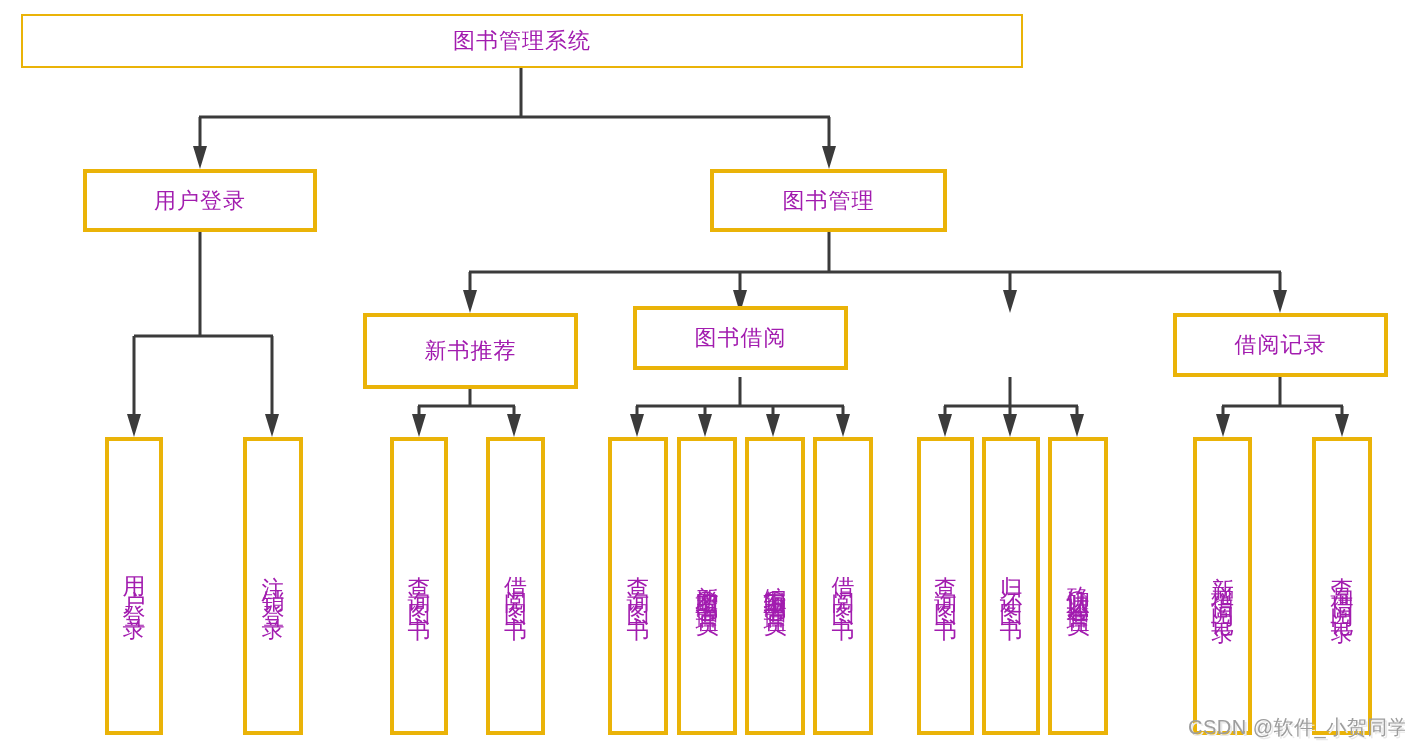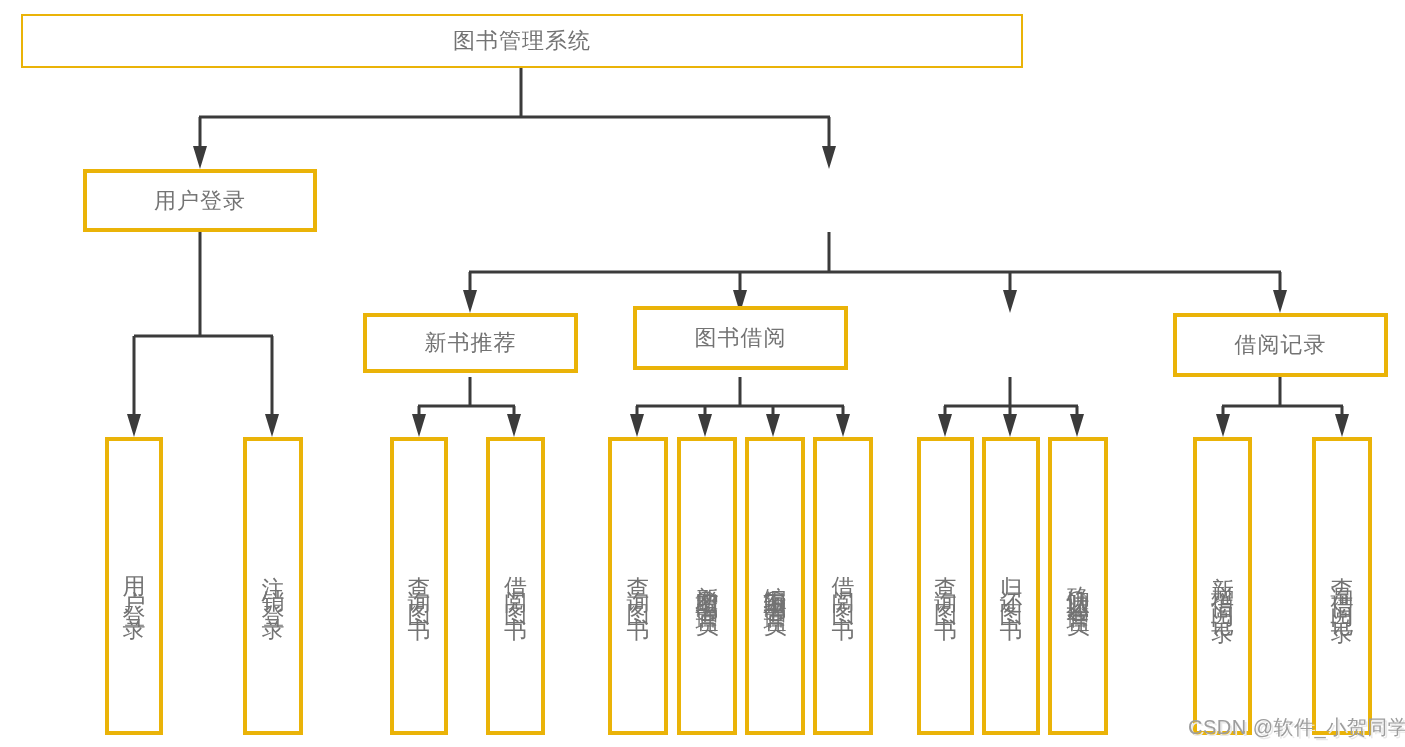--- a/index.html
+++ b/index.html
@@ -12,21 +12,21 @@
   }
   #connectors{position:absolute;left:0;top:0;z-index:1;}
   .box{
     position:absolute;
     box-sizing:border-box;
     background:#ffffff;
     border:4px solid #eab308;
     display:flex;
     align-items:center;
     justify-content:center;
-    color:#737373;
+    color:#a21caf;
     z-index:2;
   }
   .hbox{
     font-size:22px;
     letter-spacing:1px;
     white-space:nowrap;
   }
   .root{border-width:2px;}
   .vbox{
     writing-mode:vertical-rl;
@@ -71,22 +71,23 @@
       M630 414L644 414L637 437Z M698 414L712 414L705 437Z
       M766 414L780 414L773 437Z M836 414L850 414L843 437Z
       M938 414L952 414L945 437Z M1003 414L1017 414L1010 437Z
       M1070 414L1084 414L1077 437Z
       M1216 414L1230 414L1223 437Z M1335 414L1349 414L1342 437Z"></path>
   </svg>
 
   <div class="box hbox root" style="left:21px;top:14px;width:1002px;height:54px;">图书管理系统</div>
 
   <div class="box hbox" style="left:83px;top:169px;width:234px;height:63px;">用户登录</div>
+  <div class="box hbox" style="left:710px;top:169px;width:237px;height:63px;">图书管理</div>
 
-  <div class="box hbox" style="left:363px;top:313px;width:215px;height:60px;">新书推荐</div>
+  <div class="box hbox" style="left:363px;top:313px;width:215px;height:76px;">新书推荐</div>
   <div class="box hbox" style="left:633px;top:306px;width:215px;height:64px;">图书借阅</div>
   <div class="box hbox" style="left:1173px;top:313px;width:215px;height:64px;">借阅记录</div>
 
   <div class="box vbox" style="left:105px;top:437px;width:58px;height:298px;">用户登录</div>
   <div class="box vbox" style="left:243px;top:437px;width:60px;height:298px;">注销登录</div>
 
   <div class="box vbox" style="left:390px;top:437px;width:58px;height:298px;">查询图书</div>
   <div class="box vbox" style="left:486px;top:437px;width:59px;height:298px;">借阅图书</div>
 
   <div class="box vbox" style="left:608px;top:437px;width:60px;height:298px;">查询图书</div>

